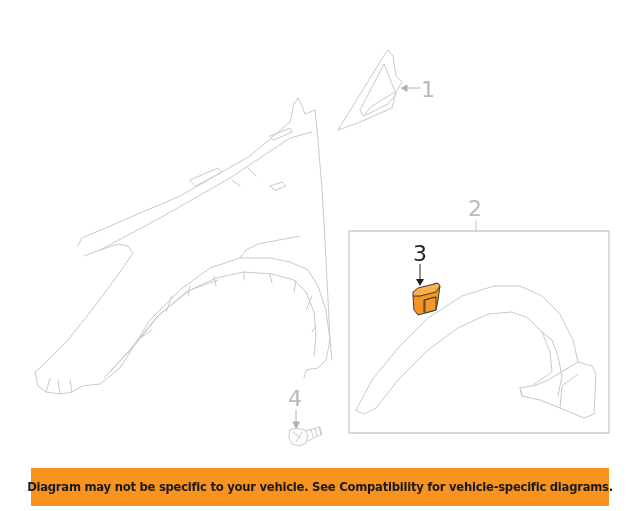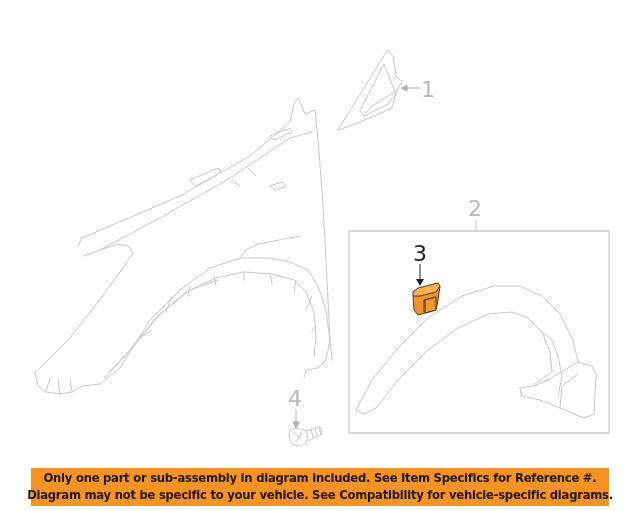--- a/index.html
+++ b/index.html
@@ -83,15 +83,14 @@
   <line x1="420" y1="264" x2="420" y2="283" stroke="#222" stroke-width="1"></line>
   <path d="M420 286 L416 279 L424 279 Z" fill="#222"></path>
 </svg>
 
 <div class="callout" style="left:421px; top:79px;">1</div>
 <div class="callout" style="left:468px; top:198px;">2</div>
 <div class="callout active" style="left:413px; top:243px;">3</div>
 <div class="callout" style="left:288px; top:388px;">4</div>
 
 <div id="banner">
-  <span>Only one part or sub-assembly in diagram included. See Item Specifics for Reference #.</span>
   <span>Diagram may not be specific to your vehicle. See Compatibility for vehicle-specific diagrams.</span>
 </div>
 
 </body></html>

